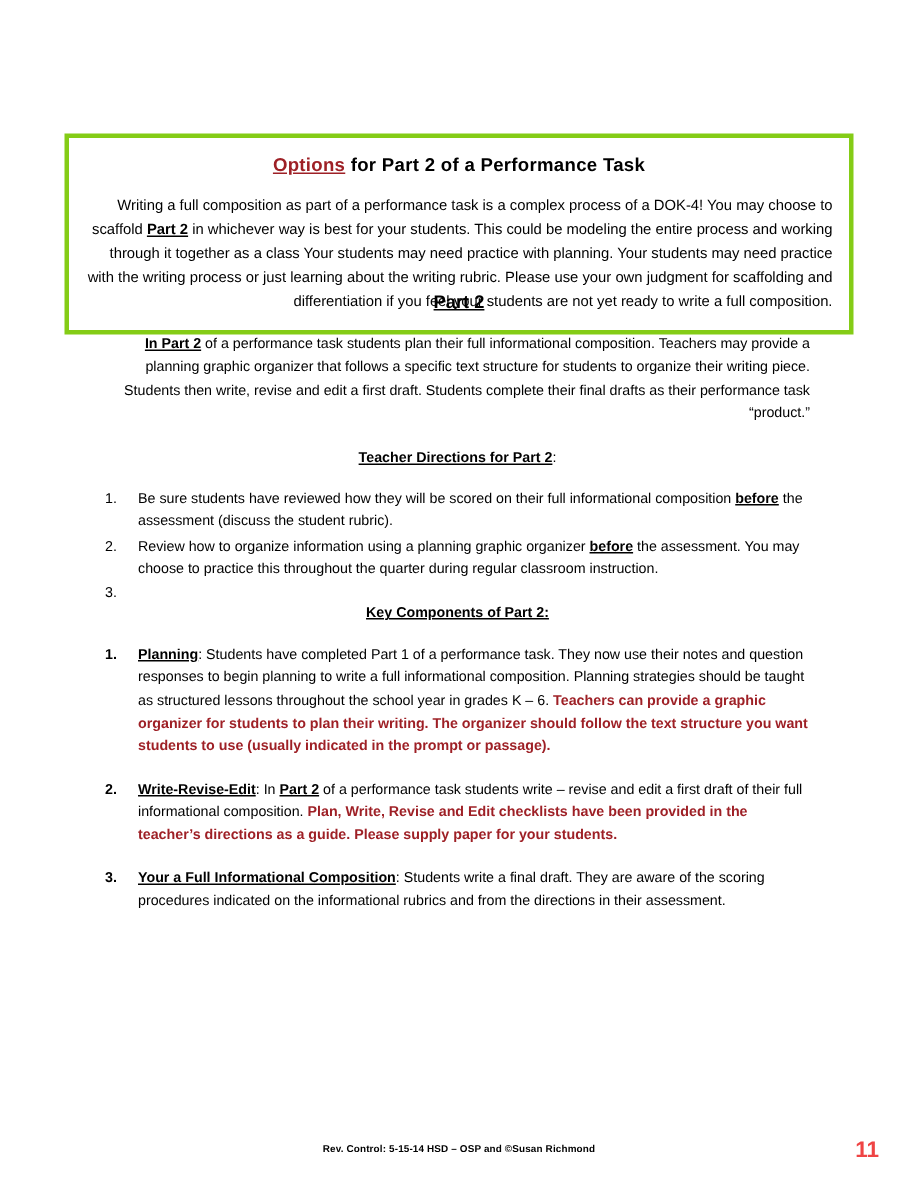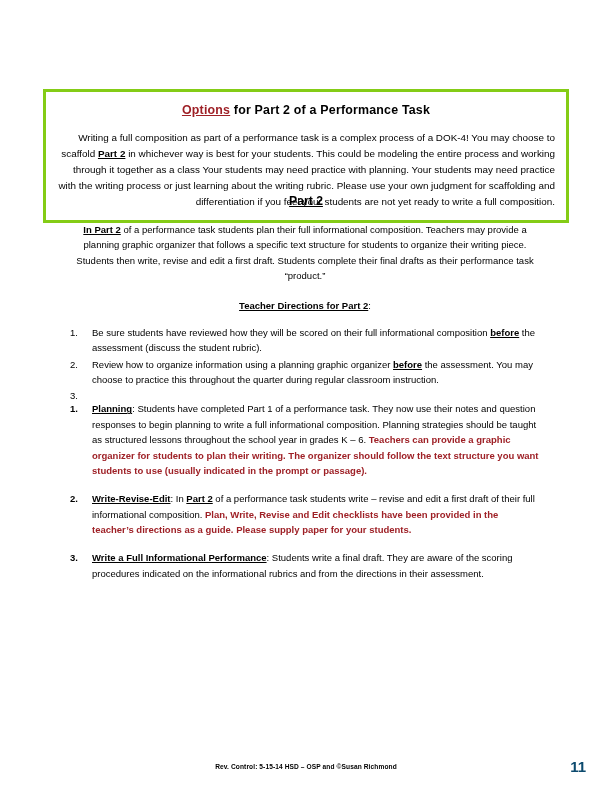--- a/index.html
+++ b/index.html
@@ -75,21 +75,21 @@
   .content {
     position: absolute;
     left: 70px;
     top: 222px;
     width: 470px;
     font-size: 9.5px;
     line-height: 1.62;
   }
   .para {
     margin: 0 0 14px 0;
-    text-align: center;
+    text-align: right;
   }
   .subhead {
     margin: 0 0 12px 0;
     font-weight: normal;
     text-align: center;
   }
 
   ol.numbered {
     margin: 0 0 14px 0;
     padding: 0;
@@ -138,21 +138,21 @@
     text-align: center;
     font-size: 6.6px;
     font-weight: bold;
     letter-spacing: .1px;
   }
   .page-number {
     position: absolute;
     right: 26px;
     top: 758px;
     font-size: 15px;
-    color: #0c4a6e;
+    color: #ef4444;
     font-weight: bold;
   }
 </style>
 </head>
 <body>
 
 <div class="page">
 
   <div class="callout">
     <div class="callout-title">
@@ -176,33 +176,34 @@
       </li>
       <li>
         <span class="marker">2.</span>
         <span>Review how to organize information using a planning graphic organizer </span><span class="u b">before</span><span> the assessment. You may choose to practice this throughout the quarter during regular classroom instruction.</span>
       </li>
       <li>
         <span class="marker">3.</span>
       </li>
     </ol>
 
+    <p class="subhead"><span class="u b">Key Components of Part 2:</span></p>
 
     <ol class="keycomp">
       <li>
         <span class="marker">1.</span>
         <span class="u b">Planning</span><span>:  Students have completed Part 1 of a performance task. They now use their notes and question responses to begin planning to write a full informational composition.  Planning strategies should  be taught as structured lessons throughout the school year in grades K – 6. </span><span class="red">Teachers can provide a graphic organizer for students to plan their writing.  The organizer should follow the text structure you want students to use (usually indicated in the prompt or passage).</span>
       </li>
       <li>
         <span class="marker">2.</span>
         <span class="u b">Write-Revise-Edit</span><span>:  In </span><span class="u b">Part 2</span><span> of a performance task students write – revise and edit a first draft of their full informational composition.  </span><span class="red">Plan, Write, Revise and Edit checklists have been provided in the teacher’s directions as a guide. Please supply paper for your students.</span>
       </li>
       <li>
         <span class="marker">3.</span>
-        <span class="u b">Write a Full Informational Performance</span><span>: Students write a final draft.  They are aware of the scoring procedures indicated on the informational rubrics and from the directions in their assessment.</span>
+        <span class="u b">Your a Full Informational Composition</span><span>: Students write a final draft.  They are aware of the scoring procedures indicated on the informational rubrics and from the directions in their assessment.</span>
       </li>
     </ol>
 
   </div>
 
   <div class="footer-note">Rev. Control: 5-15-14 HSD – OSP and ©Susan Richmond</div>
   <div class="page-number">11</div>
 
 </div>
 

